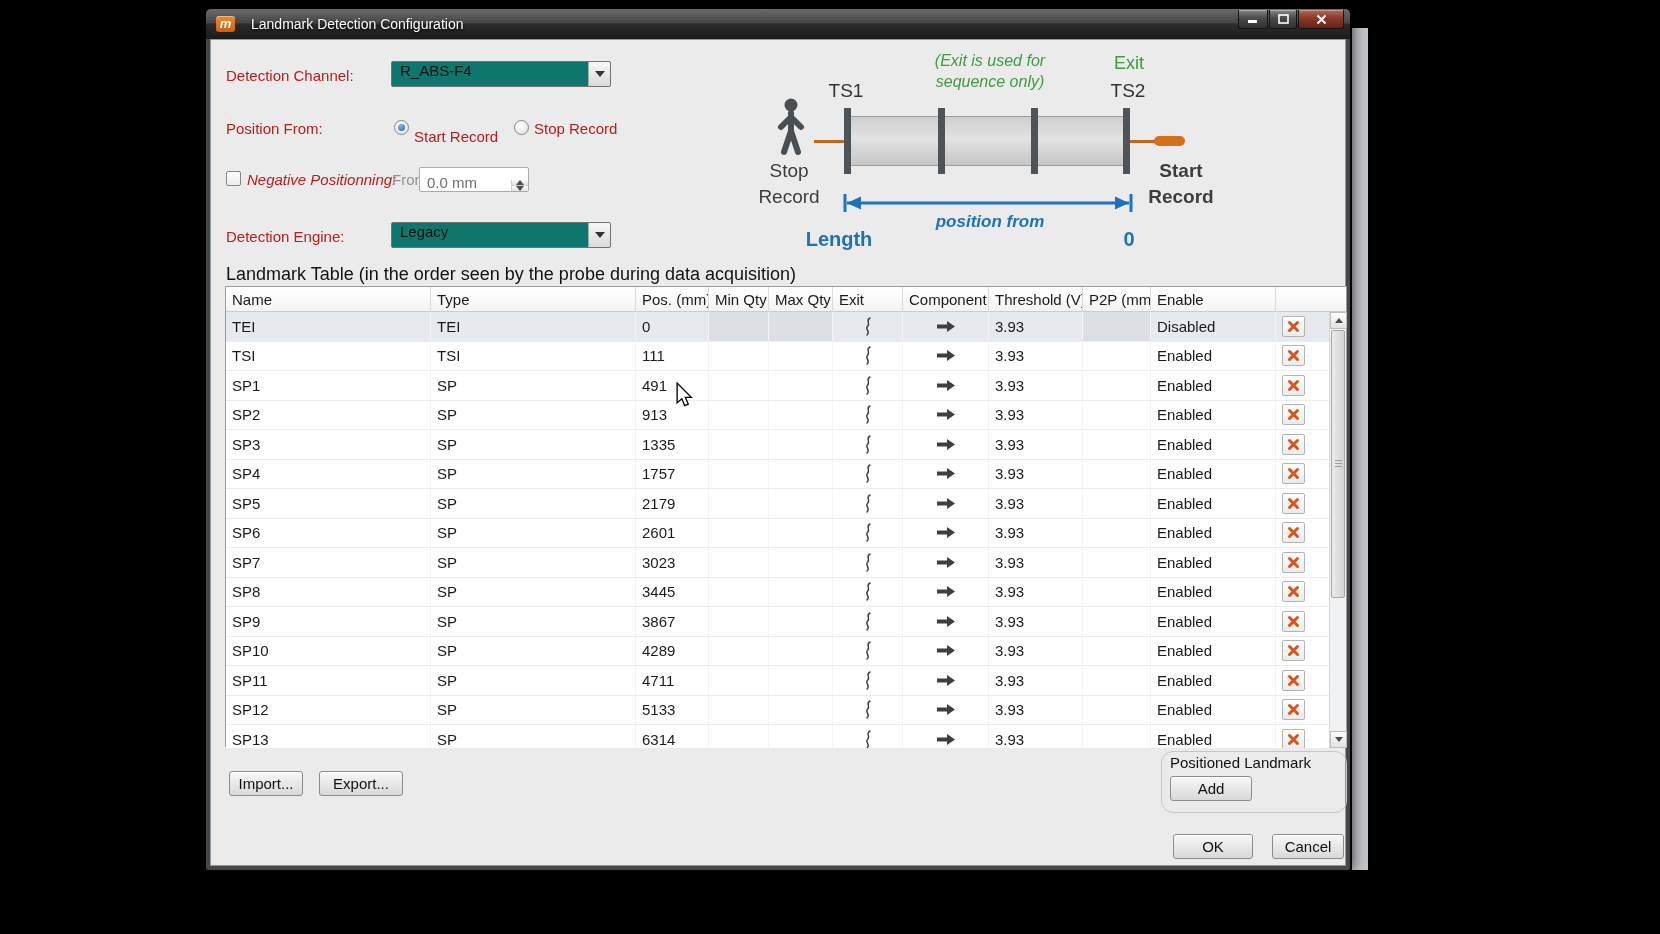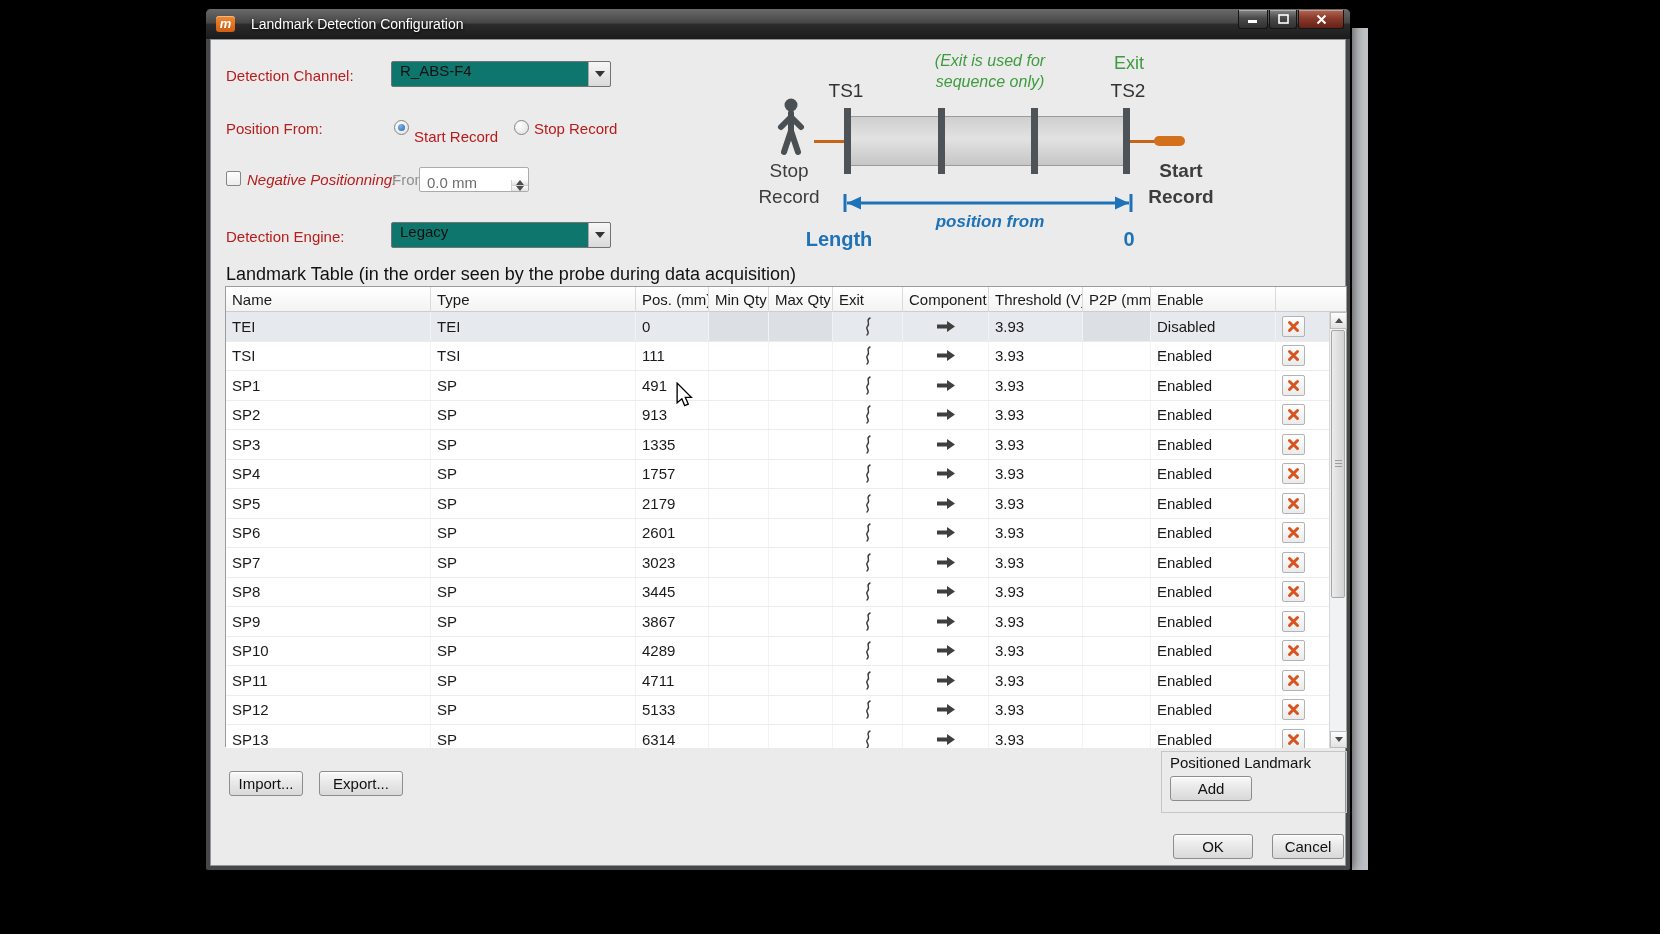--- a/index.html
+++ b/index.html
@@ -109,21 +109,21 @@
   .sb-thumb { position:absolute; left:1px; top:18px; width:14px; height:268px;
               background:linear-gradient(90deg,#ececec,#d3d3d3); border:1px solid #a6a6a6; border-radius:2px; }
   .sb-thumb::after { content:''; position:absolute; left:3px; top:50%; width:7px; height:7px; margin-top:-4px;
               background:repeating-linear-gradient(#9d9d9d 0 1px, transparent 1px 3px); }
 
   
   .btn { position:absolute; height:25px; border:1px solid #8d8d8d; border-radius:3px;
          background:linear-gradient(#f9f9f9,#e9e9e9 45%,#d9d9d9); font-size:15px; color:#111;
          display:flex; align-items:center; justify-content:center; box-shadow:inset 0 1px 0 #fff; }
   .groupbox { position:absolute; left:950px; top:711px; width:186px; height:62px;
-              border:1px solid #c6c6c6; border-radius:0; }
+              border:1px solid #c6c6c6; border-radius:12px; }
   .group-label { position:absolute; left:8px; top:2px; font-size:15px; color:#111; white-space:nowrap; }
 
   
   .cursor { position:absolute; left:676px; top:382px; }
 </style>
 </head>
 <body>
 
 <div class="stage">
 

